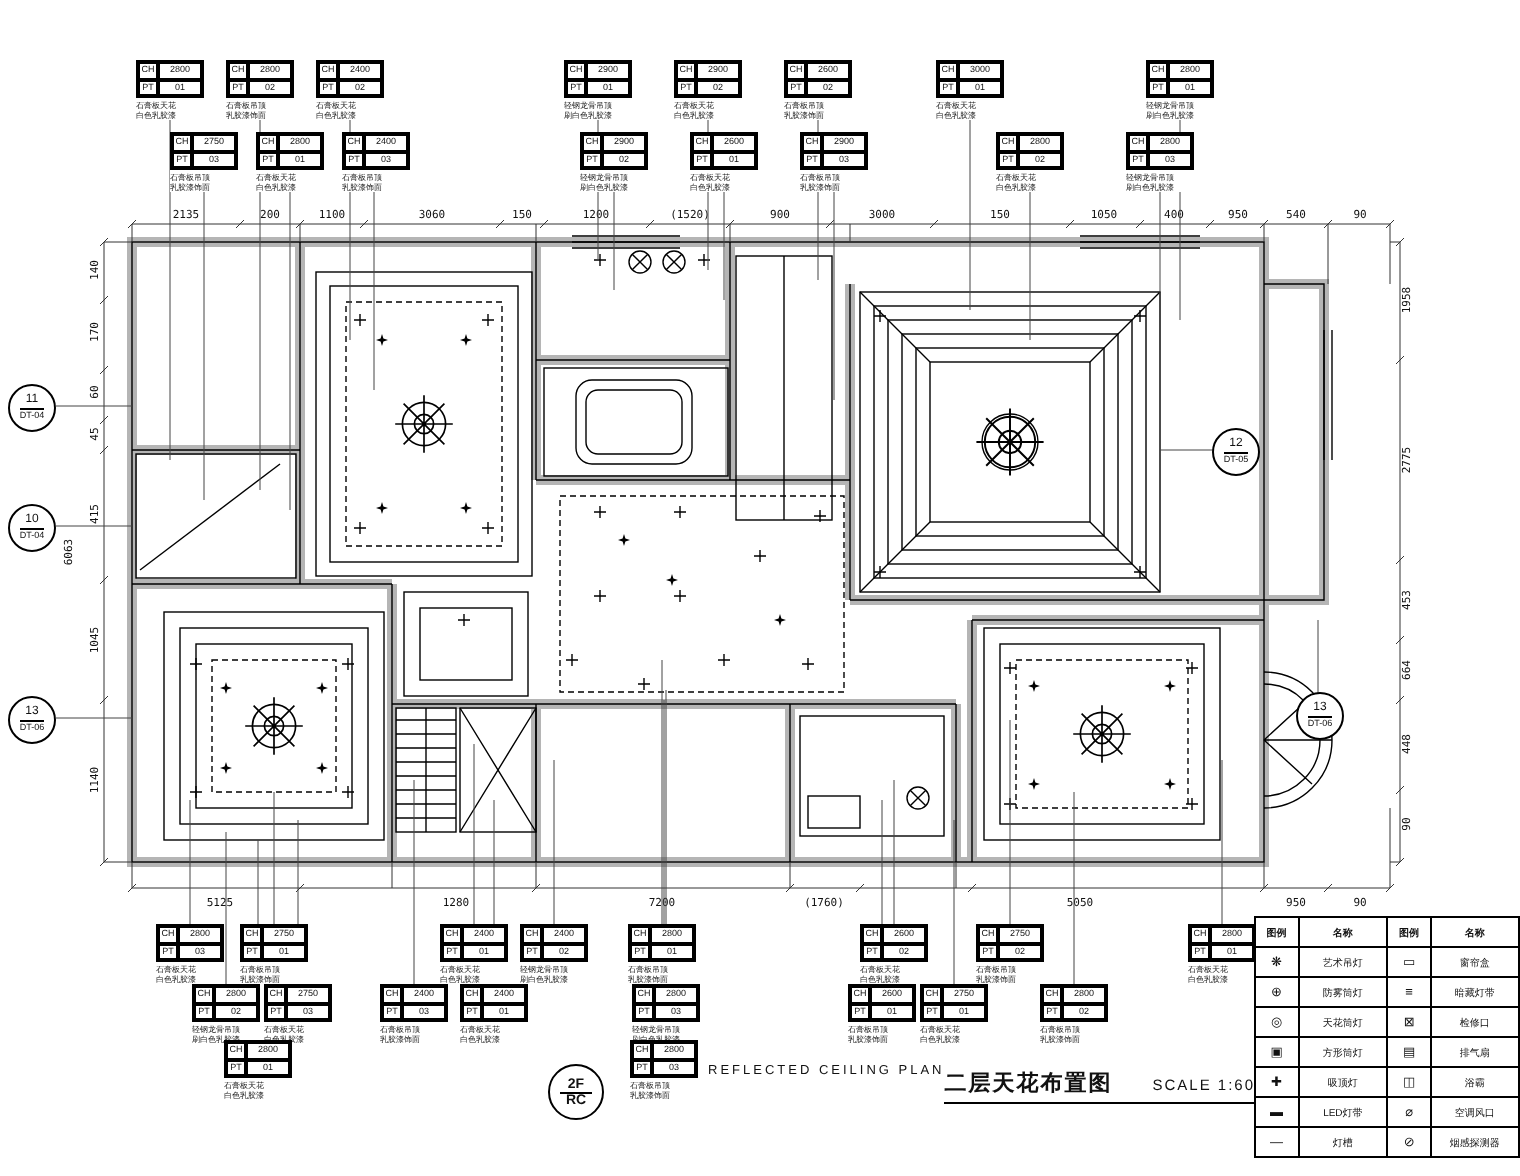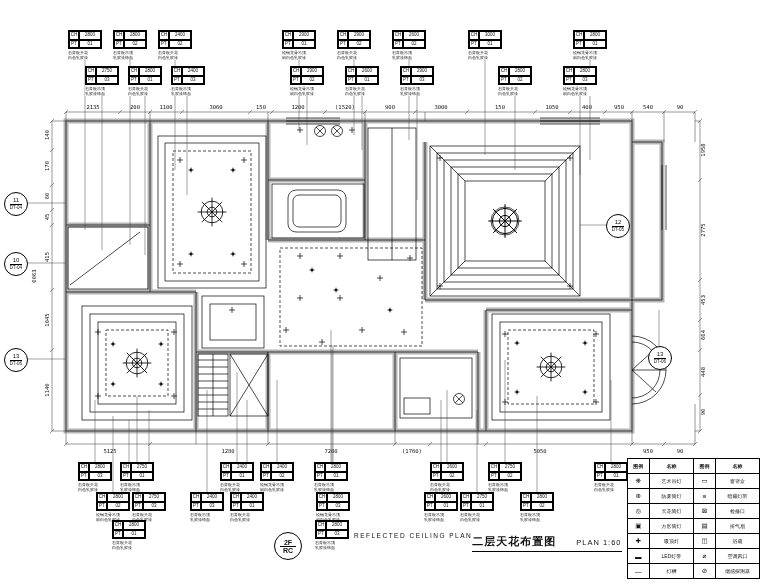--- a/index.html
+++ b/index.html
@@ -706,21 +706,21 @@
 
   <div class="titleblock">
     <div class="tb-circle">
       <span>2F</span>
       <span>RC</span>
     </div>
     <div class="tb-text">
       <div class="tb-en">REFLECTED CEILING PLAN</div>
       <div class="tb-row">
         <span class="tb-cn">二层天花布置图</span>
-        <span class="tb-scale">PLAN  1:60</span>
+        <span class="tb-scale">SCALE  1:60</span>
       </div>
     </div>
   </div>
 
   <table class="legend">
     <tbody>
         <tr>
       <th>图例</th>
       <th class="nm">名称</th>
       <th>图例</th>

